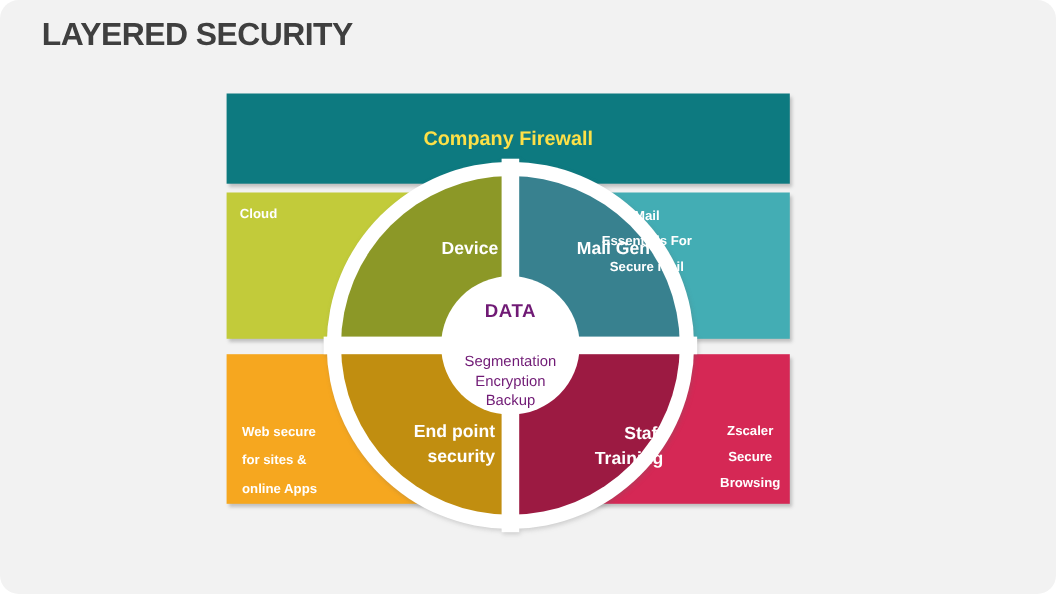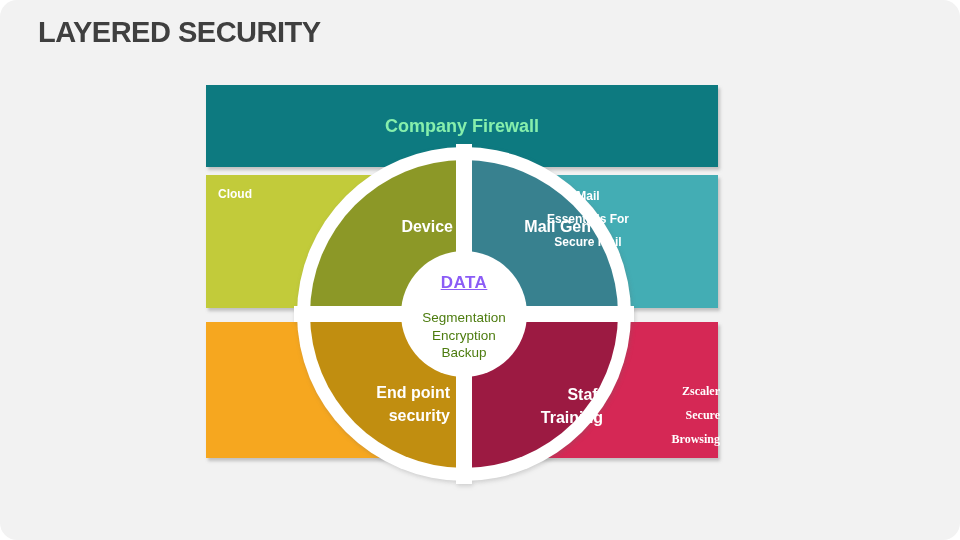--- a/index.html
+++ b/index.html
@@ -21,39 +21,39 @@
   .block {
     position: absolute;
     box-shadow: 2px 3px 3px rgba(100,100,100,0.35);
     z-index: 1;
   }
   .banner {
     left: 206px; top: 85px; width: 512px; height: 82px;
     display: flex; align-items: center; justify-content: center;
   }
   .banner .blabel {
-    color: #86efac; font-weight: bold; font-size: 18px; text-align: right;
+    color: #fde047; font-weight: bold; font-size: 18px; text-align: right;
   }
   .block-cloud   { left: 206px; top: 175px; width: 256px; height: 133px; }
   .block-mail    { left: 462px; top: 175px; width: 256px; height: 133px; }
   .block-web     { left: 206px; top: 322px; width: 256px; height: 136px; }
   .block-zscaler { left: 462px; top: 322px; width: 256px; height: 136px; }
 
   .mlabel {
     position: absolute;
     color: #fff;
     font-weight: bold;
     font-size: 12px;
     white-space: pre-line;
     z-index: 3;
   }
   .lbl-cloud   { left: 218px; top: 187px; }
   .lbl-mail    { left: 488px; top: 185px; width: 200px; text-align: center; line-height: 23px; }
   .lbl-web     { left: 220px; top: 379px; line-height: 26px; }
-  .lbl-zscaler { left: 600px; top: 379px; width: 120px; text-align: right; line-height: 24px; font-family: Liberation Serif, serif; }
+  .lbl-zscaler { left: 622px; top: 379px; width: 120px; text-align: center; line-height: 24px; }
 
   .qlabel {
     position: absolute;
     color: #fff;
     font-weight: bold;
     font-size: 16px;
     text-align: right;
     white-space: pre-line;
     line-height: 23px;
     width: 120px;
@@ -114,29 +114,32 @@
     <path d="M170,170 L170,324 A154,154 0 0 1 16,170 Z" fill="#c18e10"></path>
     <rect x="162" y="0" width="16" height="340" fill="#ffffff"></rect>
     <rect x="0" y="162" width="340" height="16" fill="#ffffff"></rect>
     <circle cx="170" cy="170" r="63" fill="#ffffff"></circle>
   </svg>
 
   <div class="mlabel lbl-cloud">Cloud</div>
   <div class="mlabel lbl-mail">Mail
 Essentials For
 Secure mail</div>
+  <div class="mlabel lbl-web">Web secure
+for sites &amp;
+online Apps</div>
   <div class="mlabel lbl-zscaler">Zscaler
 Secure
 Browsing</div>
 
   <div class="qlabel lbl-device">Device</div>
   <div class="qlabel lbl-nextgen">Mail Gen</div>
   <div class="qlabel lbl-staff">Staff
 Training</div>
   <div class="qlabel lbl-endpoint">End point
 security</div>
 
-  <div class="center-title" style="color: #8b5cf6; text-decoration: underline;">DATA</div>
-  <div class="center-lines" style="color: #4d7c0f;">Segmentation
+  <div class="center-title" style="color: #701a75;">DATA</div>
+  <div class="center-lines" style="color: #701a75; margin-top: 11px;">Segmentation
 Encryption
 Backup</div>
 
 </div>
 
 </body></html>

